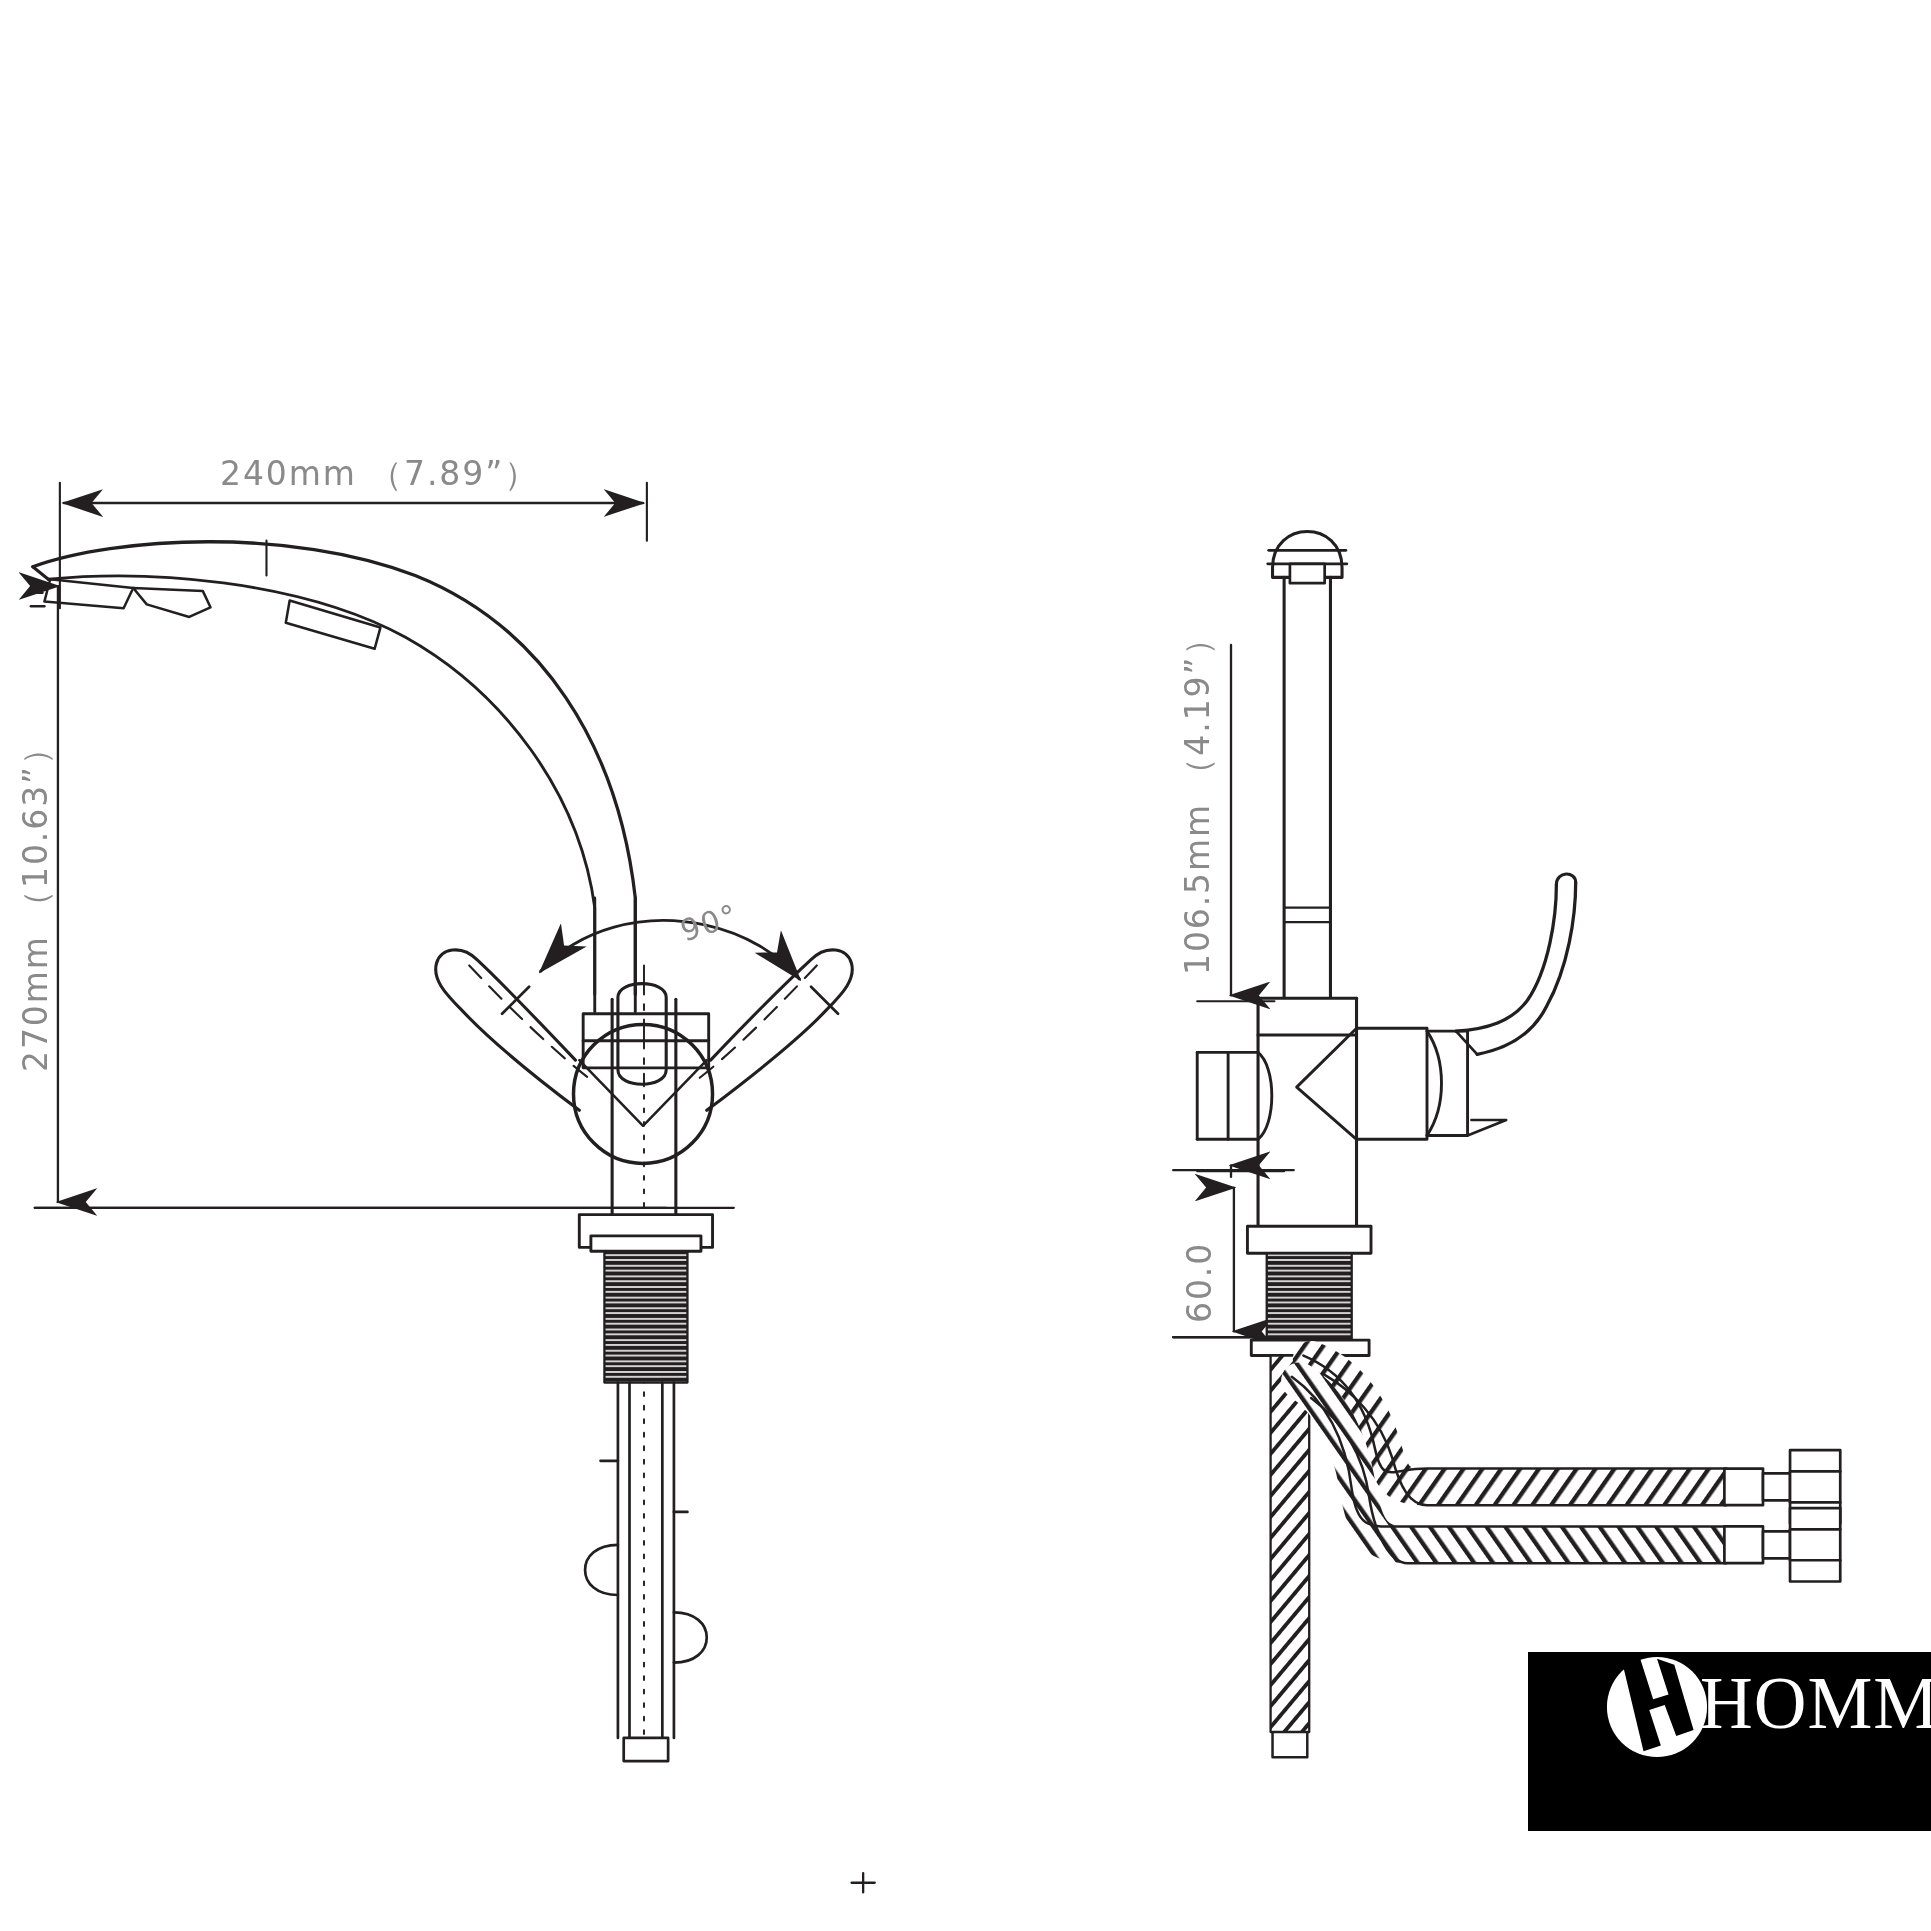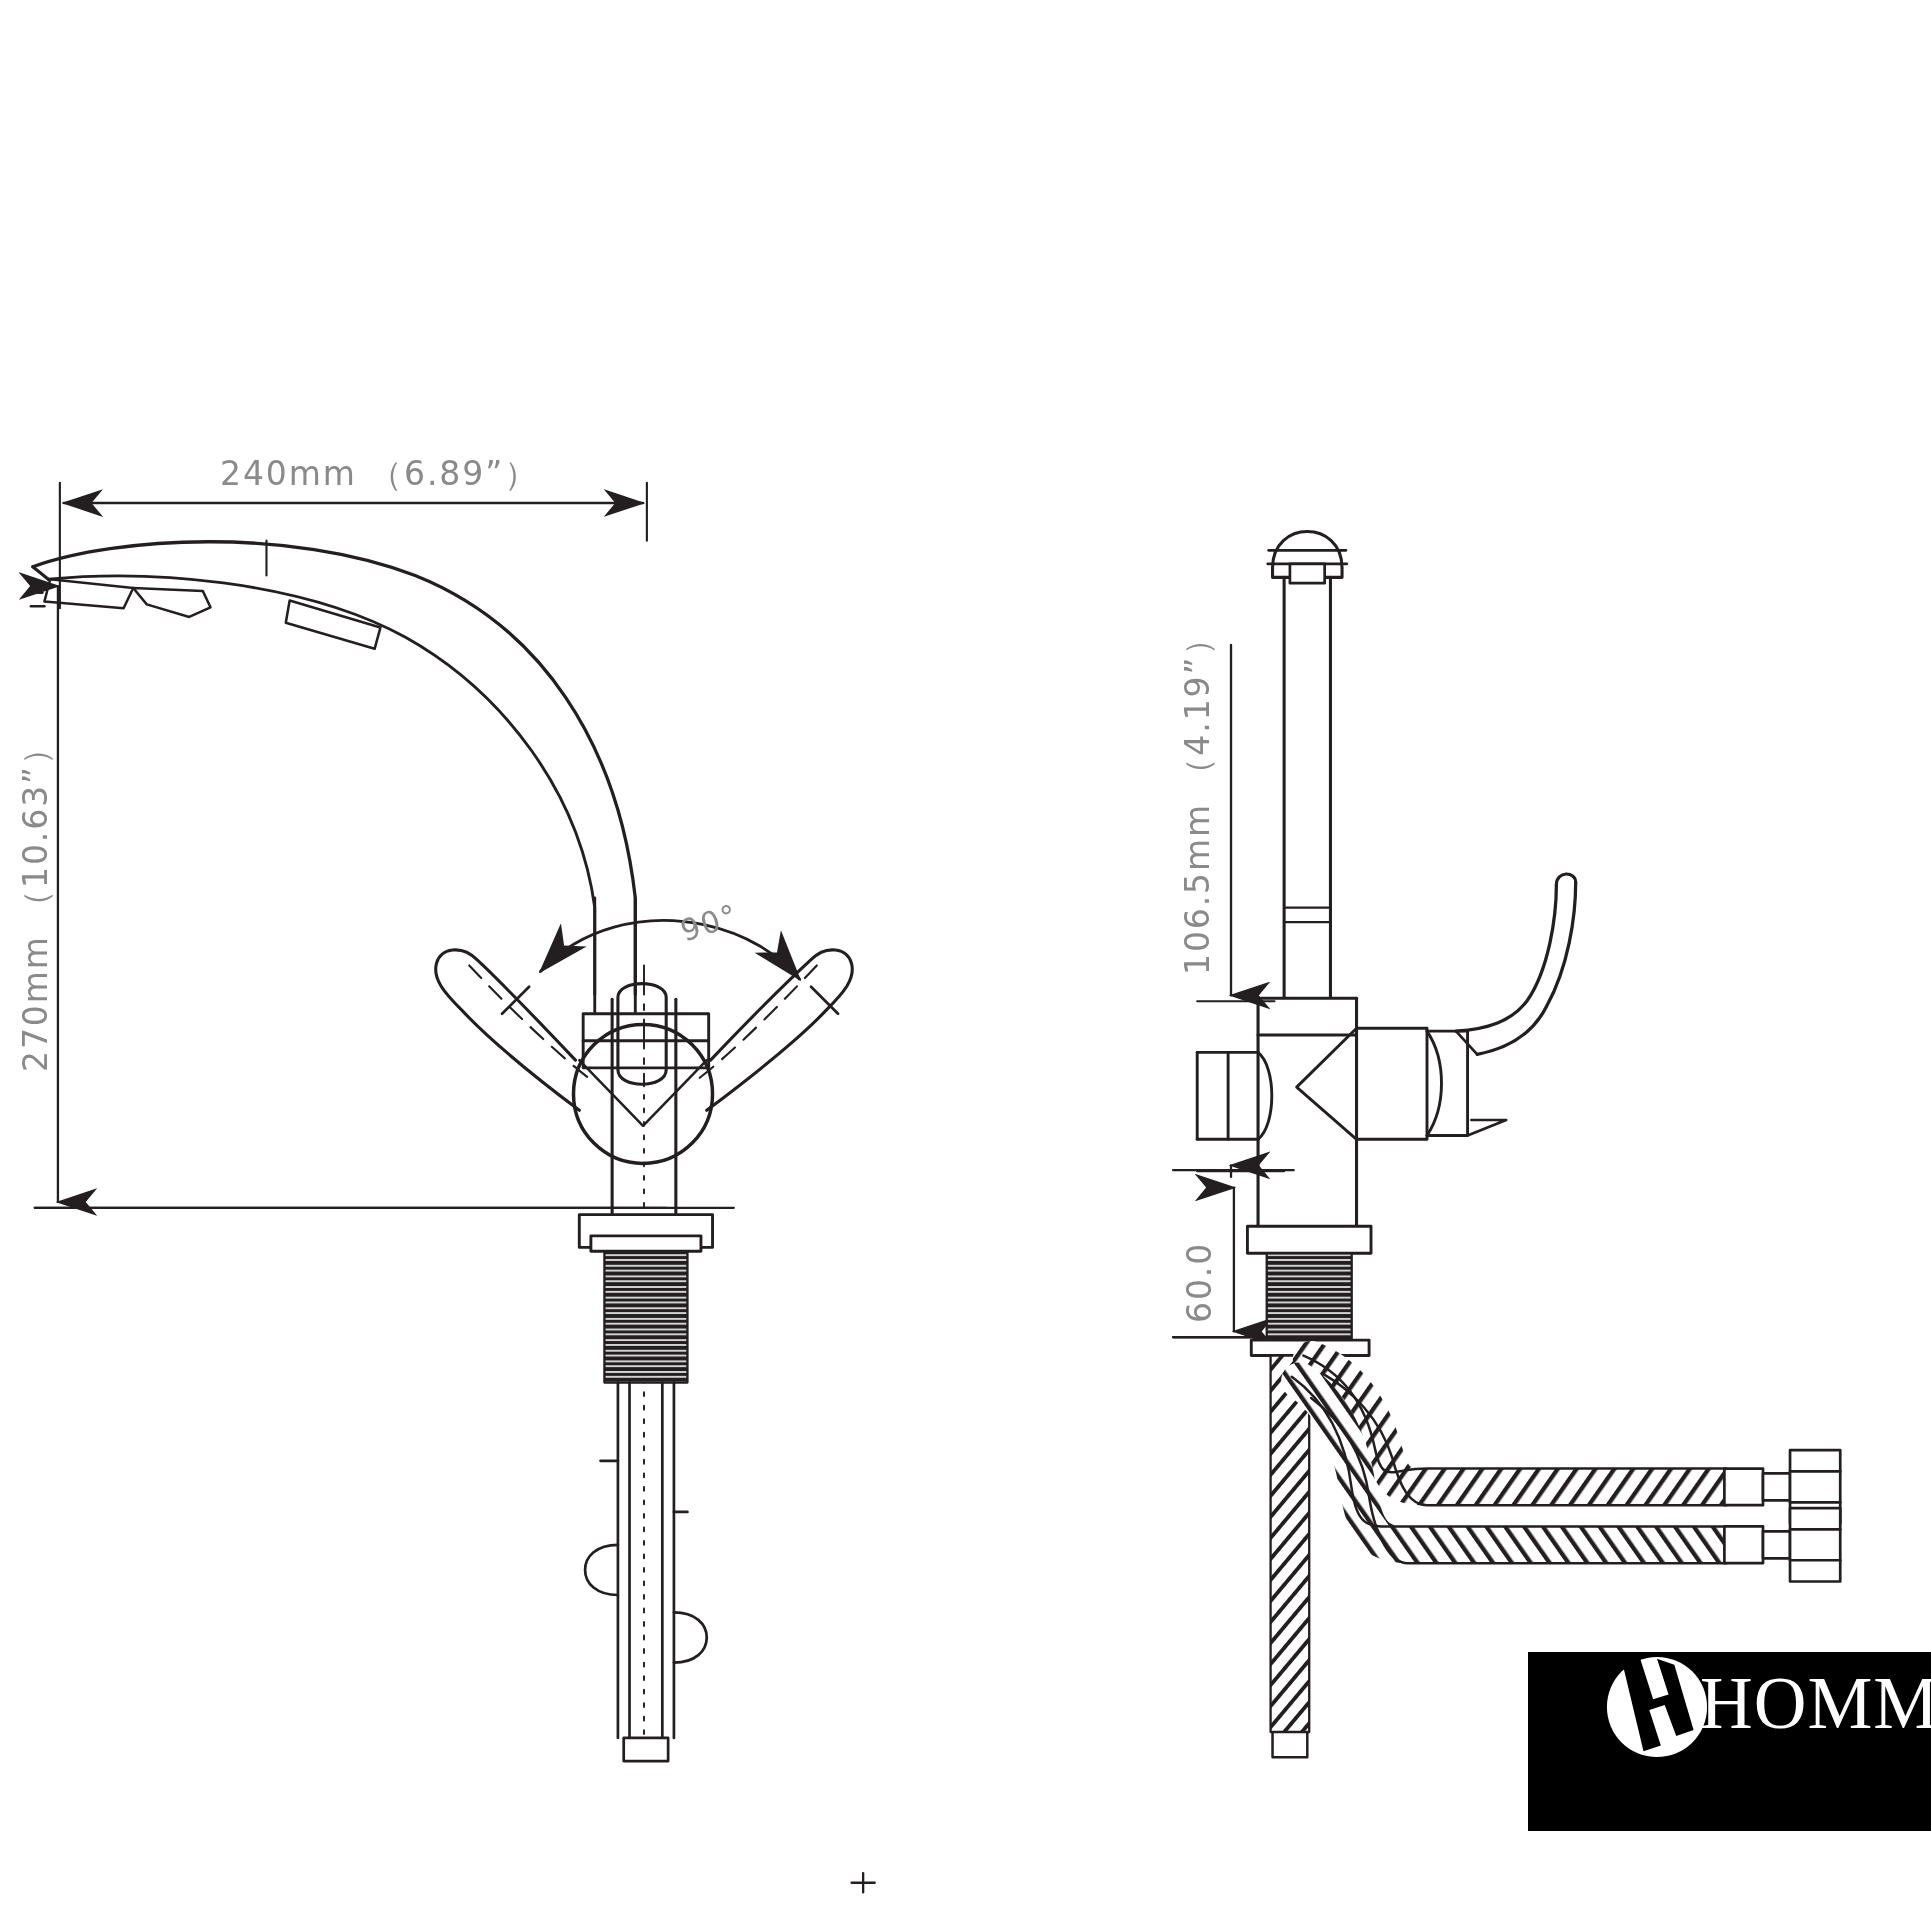--- a/index.html
+++ b/index.html
@@ -343,21 +343,21 @@
       </g>
 
       <g stroke-width="2.4">
         <path d="M882,1950 L906,1950"></path>
         <path d="M894,1940 L894,1960"></path>
       </g>
 
     </g>
   </svg>
 
-  <div class="dim-text" style="left:220px; top:452px;">240mm （6.89”）</div>
+  <div class="dim-text" style="left:220px; top:452px;">240mm （7.89”）</div>
 
   <div class="dim-text rot90" style="left:13.5px; top:1072px;">270mm （10.63”）</div>
 
   <div class="dim-text small rot-slight" style="left:676px; top:915px;">90°</div>
 
   <div class="dim-text rot90" style="left:1176px; top:975px;">106.5mm （4.19”）</div>
 
   <div class="dim-text rot90" style="left:1180px; top:1323px;">60.0</div>
 
   <div id="logo-box">

